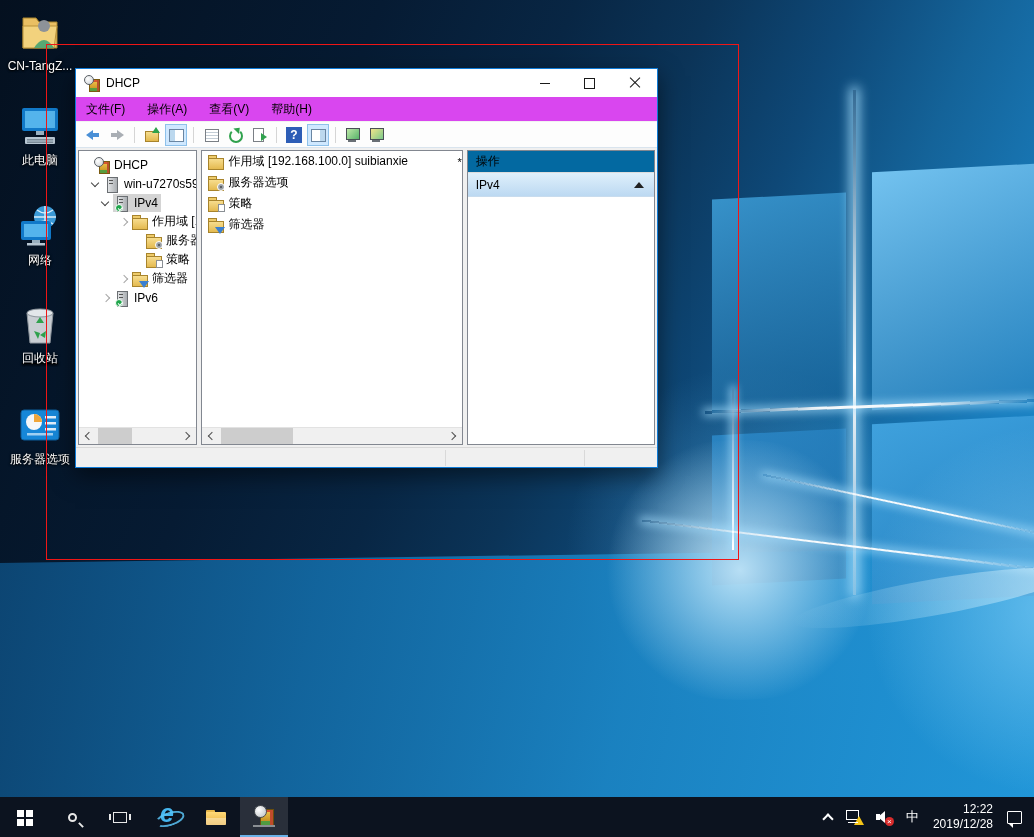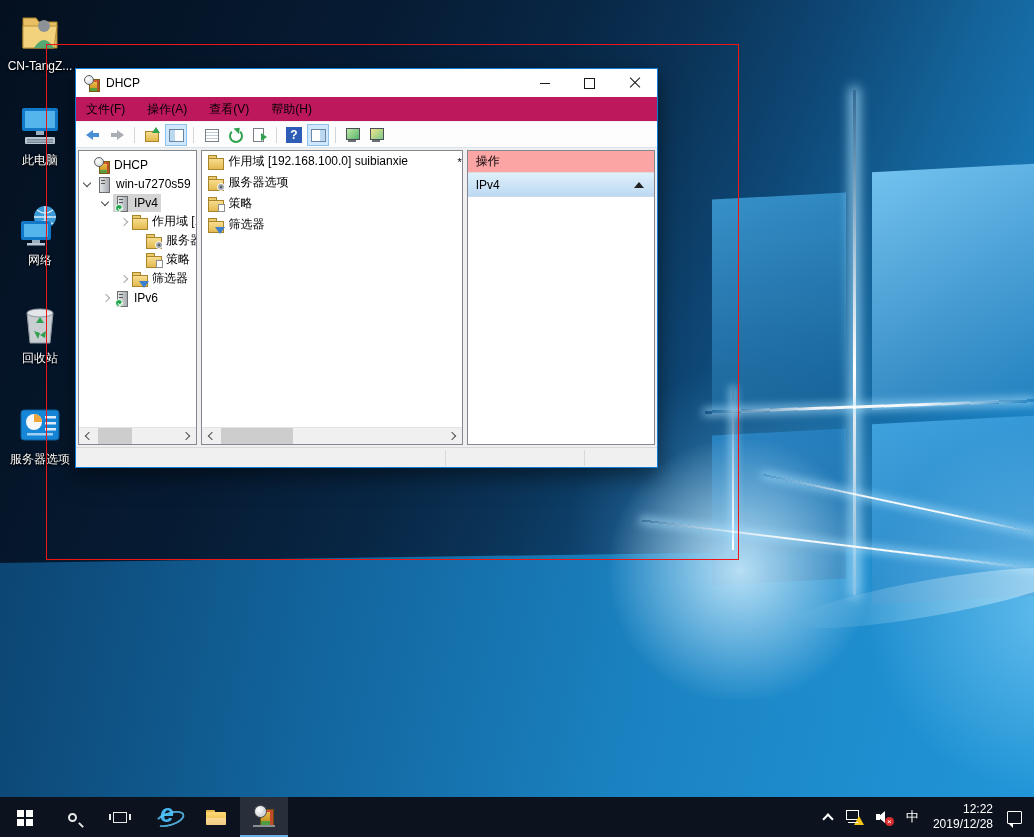--- a/index.html
+++ b/index.html
@@ -35,40 +35,40 @@
   #beamA  { left:640px; top:545px; width:420px; height:2px; transform:rotate(7deg); }
   #beamB  { left:760px; top:505px; width:300px; height:2px; transform:rotate(12deg); }
   #beamC  { left:790px; top:580px; width:280px; height:36px; transform:rotate(-10deg);
     background:linear-gradient(90deg, rgba(200,240,255,0), rgba(220,245,255,.55)); box-shadow:none; border-radius:50%; }
 
   
   .dicon { position:absolute; width:72px; text-align:center; z-index:2; }
   .dicon .dimg { width:46px; height:46px; margin:0 auto; display:block; }
   .dicon .dlabel { margin-top:3px; font-size:12px; color:#fff; text-shadow:0 1px 2px #000, 0 0 3px #000; white-space:nowrap; }
   #di0 { left:4px; top:10px; }  #di1 { left:4px; top:103px; } #di2 { left:4px; top:203px; }
-  #di3 { left:4px; top:301px; } #di4 { left:4px; top:402px; }
+  #di3 { left:4px; top:301px;text-decoration:underline; } #di4 { left:4px; top:402px; }
 
   
   #red-rect { position:absolute; left:46px; top:44px; width:693px; height:516px;
     border:1px solid #f01616; z-index:3; }
 
   
   #win { position:absolute; left:75px; top:68px; width:583px; height:400px; z-index:10;
     background:#fff; border:1px solid #0f7bd7; box-shadow:0 8px 22px rgba(0,0,0,.5); font-size:12px; color:#000; }
   #titlebar { position:absolute; left:0; top:0; right:0; height:28px; background:#fff; display:flex; align-items:center; padding-left:8px; }
   #titlebar .wtitle { margin-left:6px; font-size:12px; }
   .wbtns { position:absolute; right:0; top:0; height:28px; display:flex; }
   .wbtn { width:45px; height:28px; display:flex; align-items:center; justify-content:center; position:relative; }
   .wc-min::before { content:""; width:10px; height:1px; background:#1a1a1a; display:block; }
   .wc-max::before { content:""; width:9px; height:9px; border:1px solid #1a1a1a; display:block; }
   .wc-close { position:relative; width:12px; height:12px; display:block; }
   .wc-close::before,.wc-close::after { content:""; position:absolute; left:-1px; top:5px; width:14px; height:1px; background:#1a1a1a; }
   .wc-close::before { transform:rotate(45deg);} .wc-close::after { transform:rotate(-45deg);}
 
-  #menubar { position:absolute; left:0; top:28px; right:0; height:25px; background:#be185d; display:flex; align-items:center; padding-left:10px; gap:22px; border-bottom:1px solid #f2f2f2; }
+  #menubar { position:absolute; left:0; top:28px; right:0; height:25px; background:#d946ef; display:flex; align-items:center; padding-left:10px; gap:22px; border-bottom:1px solid #f2f2f2; }
   .menu-item { cursor:default; }
 
   #toolbar { position:absolute; left:0; top:53px; right:0; height:26px; background:#fdfdfd; border-bottom:1px solid #d9e4ee; display:flex; align-items:center; padding-left:6px; gap:2px; }
   .tbtn { width:22px; height:22px; display:flex; align-items:center; justify-content:center; border:1px solid transparent; }
   .tbtn.on { background:#cfe8ff; border:1px solid #8ec1ea; }
   .tsep { width:1px; height:16px; background:#d5d5d5; margin:0 4px; }
   .ti { width:16px; height:16px; position:relative; display:block; }
   .ti-back::before { content:""; position:absolute; left:1px; top:3px; border-top:5px solid transparent; border-bottom:5px solid transparent; border-right:7px solid #4a8fd6; }
   .ti-back::after  { content:""; position:absolute; left:7px; top:6px; width:7px; height:4px; background:#4a8fd6; }
   .ti-fwd::before  { content:""; position:absolute; right:1px; top:3px; border-top:5px solid transparent; border-bottom:5px solid transparent; border-left:7px solid #a9aeb4; }
@@ -121,21 +121,21 @@
   .ic-folder.filter .badge { right:-1px; bottom:-1px; width:0; height:0; border-left:5px solid transparent; border-right:5px solid transparent; border-top:7px solid #3a7fd0; }
 
   
   #list-head { height:23px; position:relative; display:flex; align-items:center; padding-left:8px; border-bottom:1px solid #f5f5f5; white-space:nowrap; }
   #col-sep { position:absolute; left:250px; top:2px; width:1px; height:19px; background:#e0e0e0; }
   #col2-head { position:absolute; left:256px; top:4px; white-space:nowrap; }
   .mrow { height:21px; display:flex; align-items:center; gap:5px; padding-left:6px; white-space:nowrap; position:relative; }
   .mstatus { position:absolute; left:256px; font-size:11px; }
 
   
-  #action-head { height:22px; display:flex; align-items:center; padding-left:8px; border-bottom:1px solid #dcdcdc; background:#fca5a5; }
+  #action-head { height:22px; display:flex; align-items:center; padding-left:8px; border-bottom:1px solid #dcdcdc; background:#0369a1; }
   #action-group { height:24px; display:flex; align-items:center; padding:0 8px; background:linear-gradient(#dff0fb,#bcd9f2); border-bottom:1px solid #c8dcee; position:relative; }
   #action-group .tri-up { position:absolute; right:10px; top:9px; width:0; height:0; border-left:5px solid transparent; border-right:5px solid transparent; border-bottom:6px solid #222; }
   .action-item { height:26px; display:flex; align-items:center; padding-left:34px; position:relative; }
   .action-item .tri-right { position:absolute; right:9px; top:9px; width:0; height:0; border-top:5px solid transparent; border-bottom:5px solid transparent; border-left:6px solid #222; }
 
   
   .hscroll { position:absolute; left:0; right:0; bottom:0; height:17px; background:#f0f0f0; border-top:1px solid #e2e2e2; }
   .sb-arrow { position:absolute; top:0; width:17px; height:17px; }
   .sb-arrow.left { left:0; } .sb-arrow.right { right:0; }
   .sb-arrow::before { content:""; position:absolute; left:6px; top:5px; width:5px; height:5px; border-top:1px solid #505050; border-right:1px solid #505050; }
@@ -342,21 +342,21 @@
 
     <div class="wpane" id="tree-pane">
       <div style="padding-top:4px;">
         <div class="trow">
           <span class="chev"></span>
           <span class="nodebox">
               <span class="ic ic-dhcp"></span>
               <span class="tlabel">DHCP</span>
             </span>
         </div>
-        <div class="trow" style="padding-left:2px;">
+        <div class="trow" style="padding-left:2px;margin-left:8px;">
           <span class="chev exp"></span>
           <span class="nodebox">
               <span class="ic ic-server"></span>
               <span class="tlabel">win-u7270s59</span>
             </span>
         </div>
         <div class="trow selected" style="padding-left:20px;">
           <span class="chev exp"></span>
           <span class="nodebox">
               <span class="ic ic-server check">

